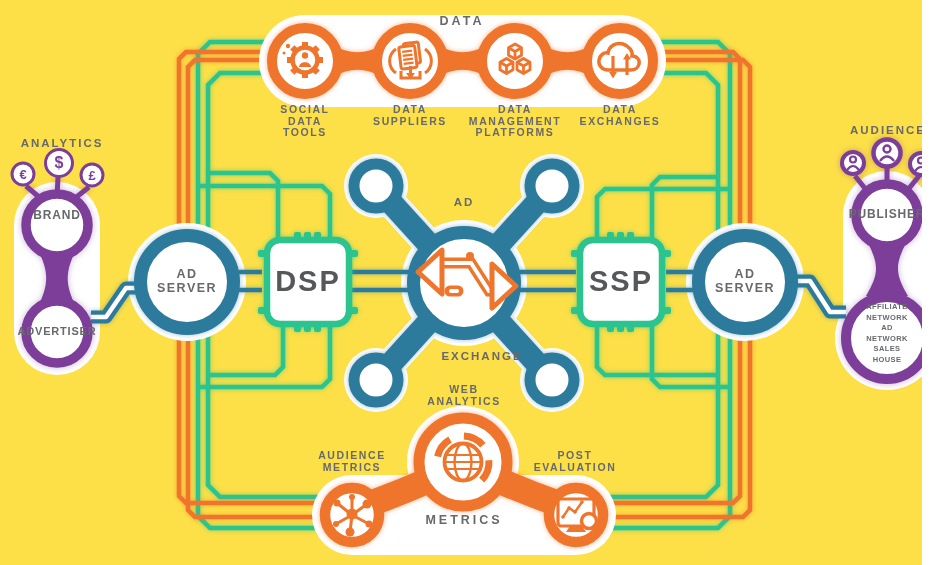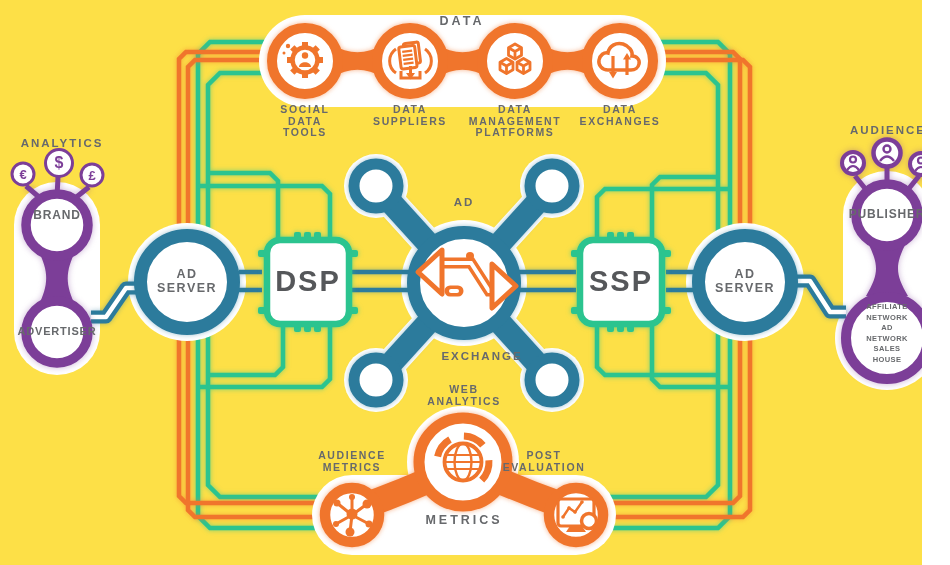--- a/index.html
+++ b/index.html
@@ -301,21 +301,21 @@
 <div class="lbl tiny" style="left:887px;top:312px">AFFILIATE
 NETWORK</div>
 <div class="lbl tiny" style="left:887px;top:333px">AD NETWORK</div>
 <div class="lbl tiny" style="left:887px;top:354px">SALES
 HOUSE</div>
 
 <div class="lbl" style="left:464px;top:395px">WEB
 ANALYTICS</div>
 <div class="lbl" style="left:352px;top:461px">AUDIENCE
 METRICS</div>
-<div class="lbl" style="left:544px;top:461px">POST
+<div class="lbl" style="left:575px;top:461px">POST
 EVALUATION</div>
 <div class="lbl lbl-lg" style="left:464px;top:521px">METRICS</div>
 
 <div class="coin" style="left:23px;top:174px;width:25px;height:25px;font-size:13px">€</div>
 <div class="coin" style="left:59px;top:163px;width:30px;height:30px;font-size:16px">$</div>
 <div class="coin" style="left:92px;top:175px;width:25px;height:25px;font-size:13px">£</div>
 
 </div>
 
 </body></html>

